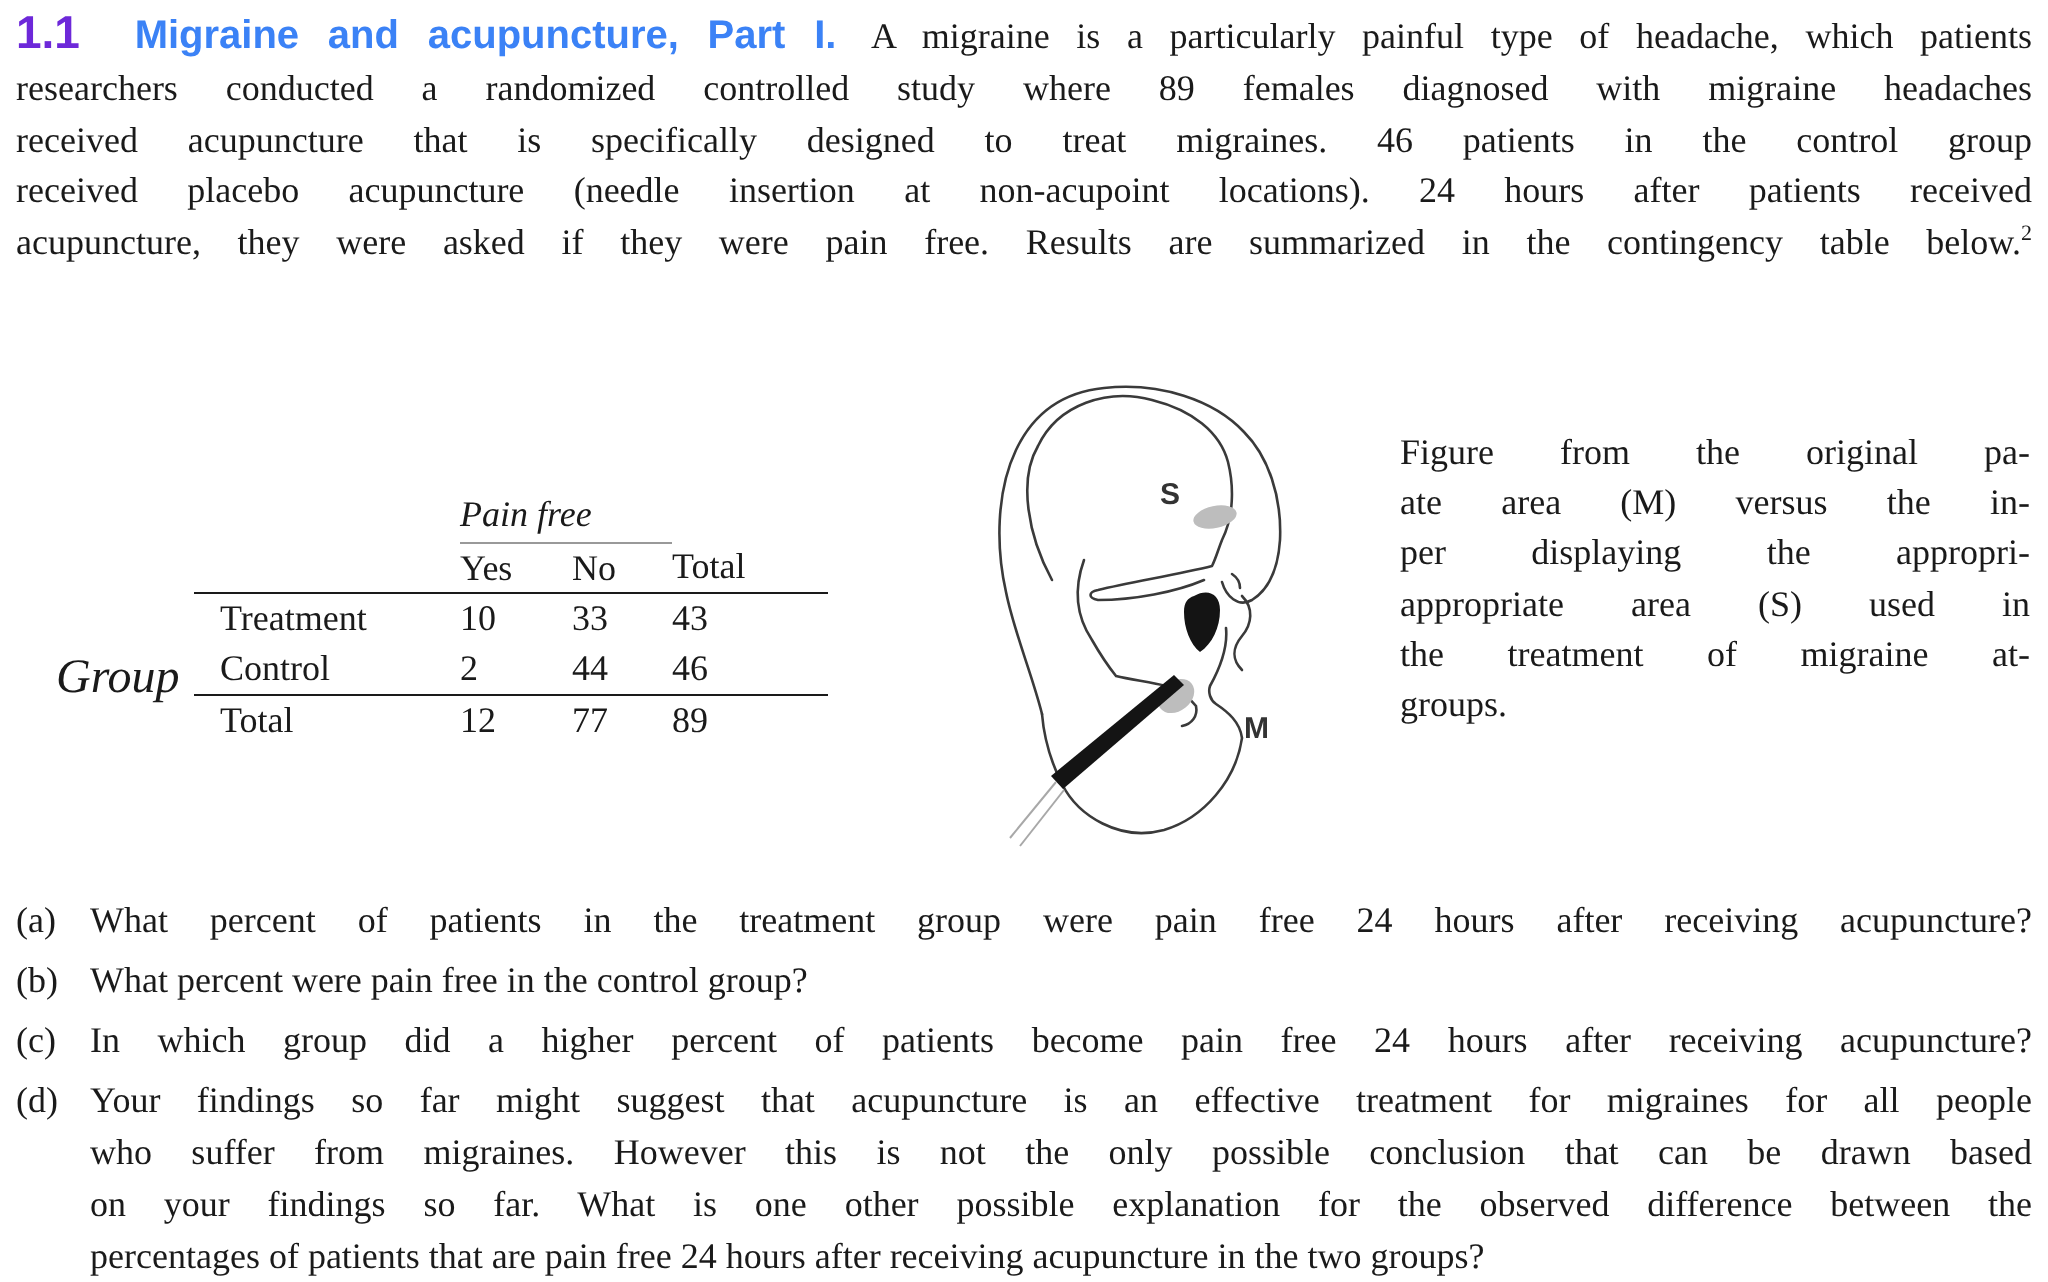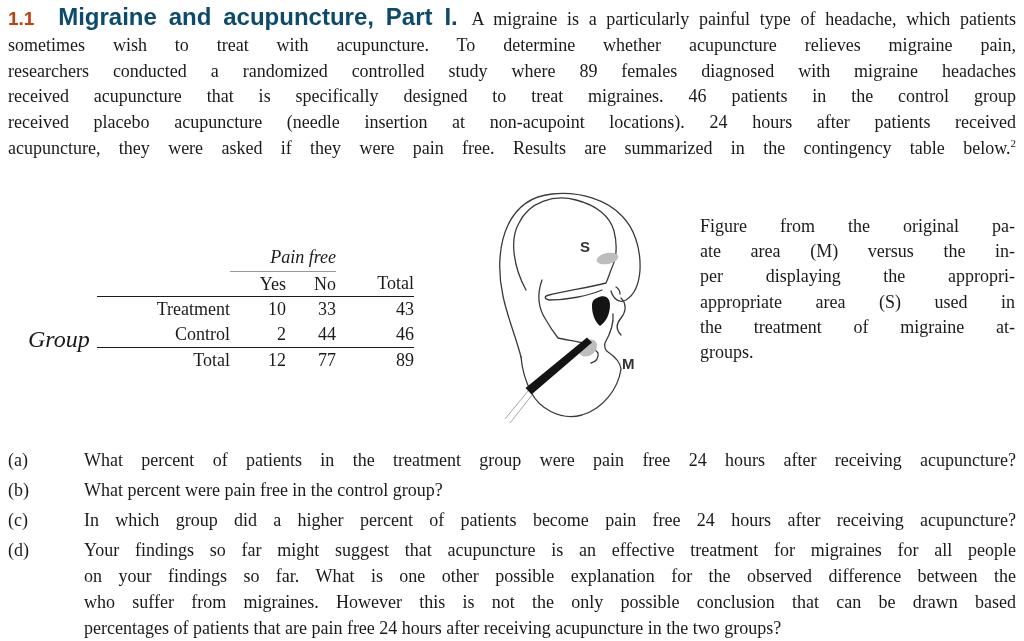--- a/index.html
+++ b/index.html
@@ -3,63 +3,62 @@
 <meta charset="utf-8">
 <style>
   html,body{margin:0;padding:0;background:#fff;}
   .page{position:relative;width:1024px;height:641px;background:#ffffff;overflow:hidden;
         font-family:"Liberation Serif",serif;color:#1a1a1a;}
   
   .tline{text-align:justify;}
   .jfull{text-align-last:justify;}
   
   .para{position:absolute;left:8px;top:4px;width:1008px;font-size:18px;line-height:25.8px;}
-  .exnum{font-family:"Liberation Sans",sans-serif;font-weight:700;font-size:19px;
-         color:#c2410c;margin-right:14px;}
-  .extitle{font-family:"Liberation Sans",sans-serif;font-weight:700;font-size:24px;
-           color:#0c4a6e;margin-right:5px;}
+  .exnum{font-family:"Liberation Sans",sans-serif;font-weight:700;font-size:23px;
+         color:#6d28d9;margin-right:14px;}
+  .extitle{font-family:"Liberation Sans",sans-serif;font-weight:700;font-size:20px;
+           color:#3b82f6;margin-right:5px;}
   .fn{font-size:11px;vertical-align:super;line-height:0;}
   
   .grouplabel{position:absolute;left:28px;top:326px;font-style:italic;font-size:24px;}
   .ctable{position:absolute;left:97px;top:244px;border-collapse:collapse;font-size:18px;}
-  .ctable td{padding:0;text-align:right;height:25px;}
+  .ctable td{padding:0;text-align:left;height:25px;}
   .pfrow td{height:27px;}
   .pfcell{font-style:italic;border-bottom:1.4px solid #999;}
   .hdrrow td{height:24px;border-bottom:1.7px solid #1a1a1a;}
   .lastbody td{border-bottom:1.7px solid #1a1a1a;}
   .rl{text-align:center;padding-left:13px !important;}
   
   .ear{position:absolute;left:492px;top:188px;}
   .ear path{fill:none;stroke:#3a3a3a;stroke-width:1.3;stroke-linecap:round;}
   .ear .fillblack{fill:#141414;stroke:none;}
   .ear .grayblob{fill:#bdbdbd;stroke:none;}
   .ear .tail{stroke:#a8a8a8;stroke-width:1;}
   .ear text{font-family:"Liberation Sans",sans-serif;font-size:15px;font-weight:600;
             fill:#333;stroke:none;}
   
   .caption{position:absolute;left:700px;top:214px;width:315px;font-size:18px;line-height:25.2px;}
   
   .questions{position:absolute;left:8px;top:447px;width:1008px;font-size:18px;line-height:26px;}
   .q{display:flex;margin-bottom:4px;}
   .qlabel{width:37px;flex:none;}
-  .qtext{flex:1;margin-left:39px;}
+  .qtext{flex:1;}
 </style>
 </head>
 <body>
 
 <div class="page">
 
   <div class="para">
     <div class="tline jfull">
       <span class="exnum">1.1</span>
       <span class="extitle">Migraine and acupuncture, Part I.</span>
       <span>A migraine is a particularly painful type of headache, which patients</span>
     </div>
     <div>
-        <div class="tline jfull">sometimes wish to treat with acupuncture.  To determine whether acupuncture relieves migraine pain,</div>
         <div class="tline jfull">researchers conducted a randomized controlled study where 89 females diagnosed with migraine headaches</div>
         <div class="tline jfull">received acupuncture that is specifically designed to treat migraines.  46 patients in the control group</div>
         <div class="tline jfull">received placebo acupuncture (needle insertion at non-acupoint locations). 24 hours after patients received</div>
       </div>
     <div class="tline jfull">
       <span>acupuncture, they were asked if they were pain free. Results are summarized in the contingency table below.</span><sup class="fn">2</sup>
     </div>
   </div>
 
   <div class="grouplabel">Group</div>
@@ -158,20 +157,20 @@
       <div class="qtext tline">What percent were pain free in the control group?</div>
     </div>
     <div class="q">
       <span class="qlabel">(c)</span>
       <div class="qtext tline jfull">In which group did a higher percent of patients become pain free 24 hours after receiving acupuncture?</div>
     </div>
     <div class="q">
       <span class="qlabel">(d)</span>
       <div class="qtext">
           <div class="tline jfull">Your findings so far might suggest that acupuncture is an effective treatment for migraines for all people</div>
+          <div class="tline jfull">who suffer from migraines.  However this is not the only possible conclusion that can be drawn based</div>
           <div class="tline jfull">on your findings so far.  What is one other possible explanation for the observed difference between the</div>
-          <div class="tline jfull">who suffer from migraines.  However this is not the only possible conclusion that can be drawn based</div>
           <div class="tline">percentages of patients that are pain free 24 hours after receiving acupuncture in the two groups?</div>
         </div>
     </div>
   </div>
 
 </div>
 
 </body></html>

